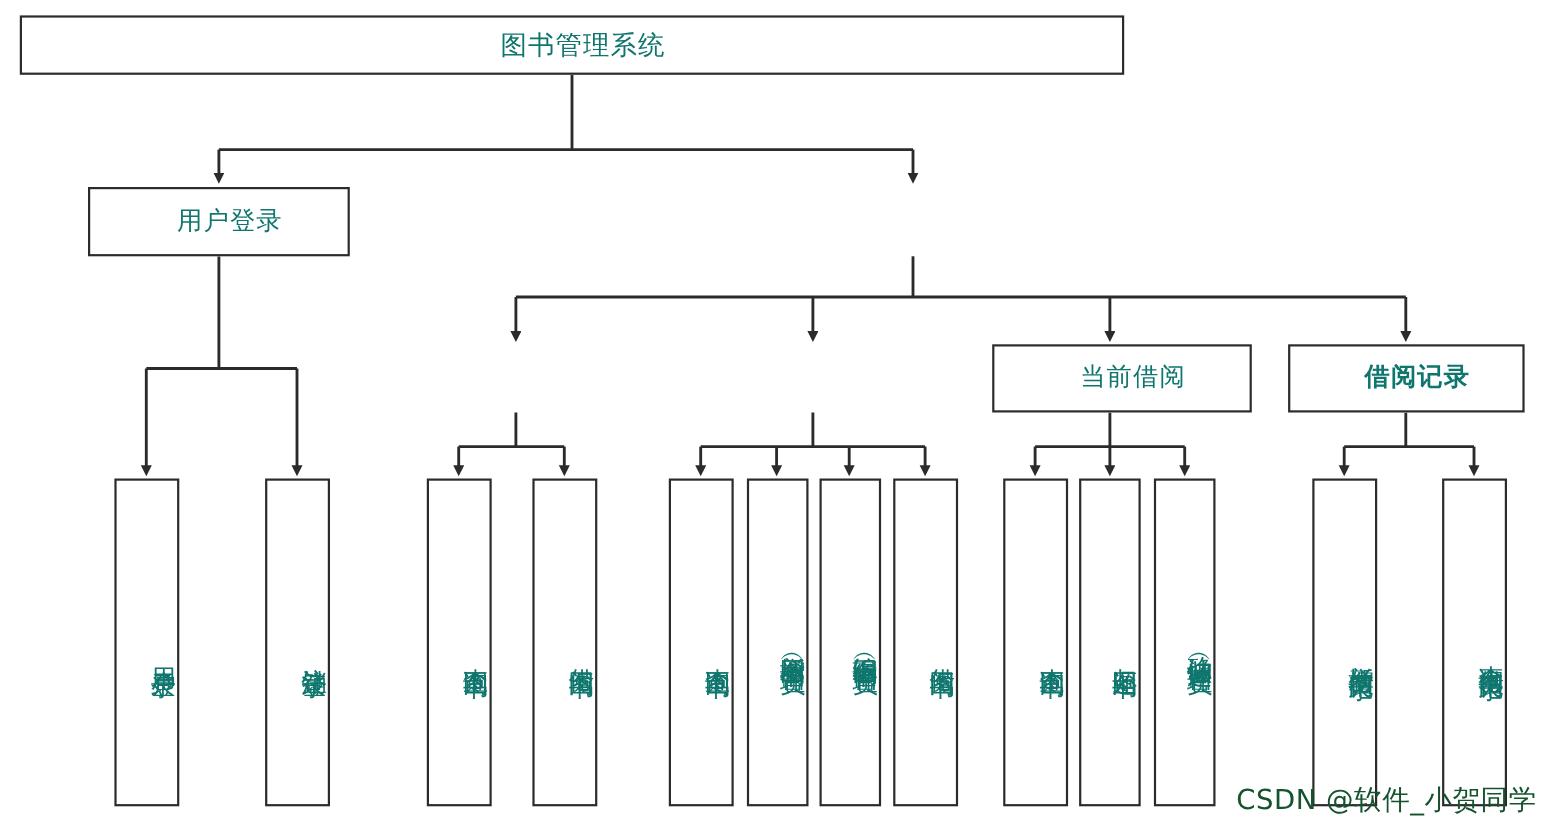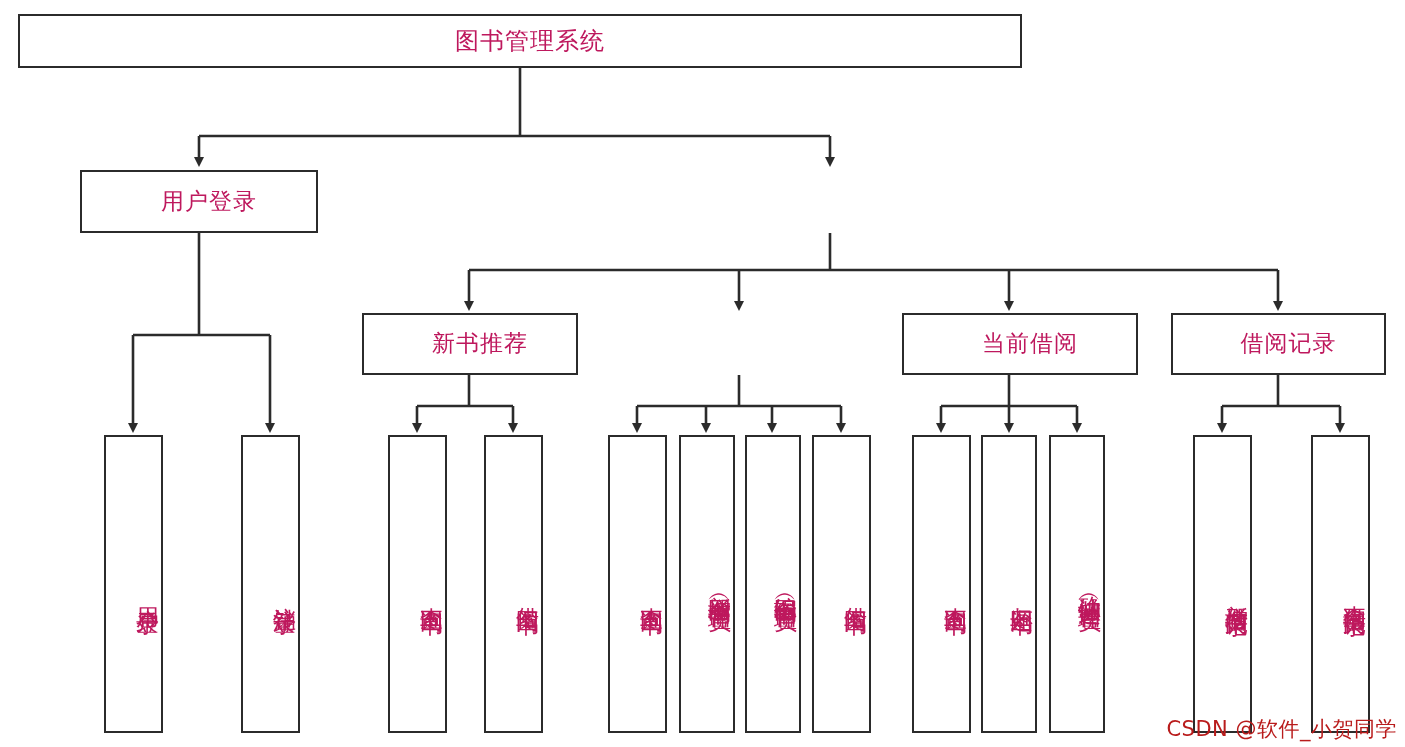--- a/index.html
+++ b/index.html
@@ -20,21 +20,21 @@
     pointer-events:none;
   }
   .node{
     position:absolute;
     box-sizing:border-box;
     background:#ffffff;
     border:2px solid #2b2b2b;
     display:flex;
     align-items:center;
     justify-content:center;
-    color:#be185d;
+    color:#0f766e;
     padding-left:20px;
   }
   .node.horiz{
     font-size:23px;
     letter-spacing:1px;
     line-height:1.1;
   }
   .node.vert{
     writing-mode:vertical-rl;
     text-orientation:upright;
@@ -46,22 +46,22 @@
     justify-content:center;
   }
   .node.vert.toppad{
     padding-top:6px;
   }
   #root-node{font-size:24px;}
   .watermark{
     position:absolute;
     right:8px;
     bottom:4px;
-    font-size:21px;
-    color:#b91c1c;
+    font-size:25px;
+    color:#14532d;
     letter-spacing:0.5px;
     white-space:nowrap;
     user-select:none;
   }
 </style>
 </head>
 <body>
 
 <div id="diagram">
 
@@ -116,26 +116,25 @@
       <path d="M1222,406 L1222,424" marker-end="url(#arrow)"></path>
       <path d="M1340,406 L1340,424" marker-end="url(#arrow)"></path>
     </g>
   </svg>
 
   <div class="node horiz" id="root-node" style="left:18px;top:14px;width:1004px;height:54px;">图书管理系统</div>
 
   <div class="node horiz" style="left:80px;top:170px;width:238px;height:63px;">用户登录</div>
 
 
-  <div class="node horiz" style="left:362px;top:313px;width:216px;height:62px;">新书推荐</div>
 
 
   <div class="node horiz" style="left:902px;top:313px;width:236px;height:62px;">当前借阅</div>
 
-  <div class="node horiz" style="left:1171px;top:313px;width:215px;height:62px;">借阅记录</div>
+  <div class="node horiz" style="left:1171px;top:313px;width:215px;height:62px;font-weight:bold;">借阅记录</div>
 
   <div class="node vert" style="left:104px;top:435px;width:59px;height:298px;">用户登录</div>
 
   <div class="node vert" style="left:241px;top:435px;width:59px;height:298px;">注销登录</div>
 
   <div class="node vert" style="left:388px;top:435px;width:59px;height:298px;">查询图书</div>
 
   <div class="node vert" style="left:484px;top:435px;width:59px;height:298px;">借阅图书</div>
 
   <div class="node vert" style="left:608px;top:435px;width:59px;height:298px;">查询图书</div>

